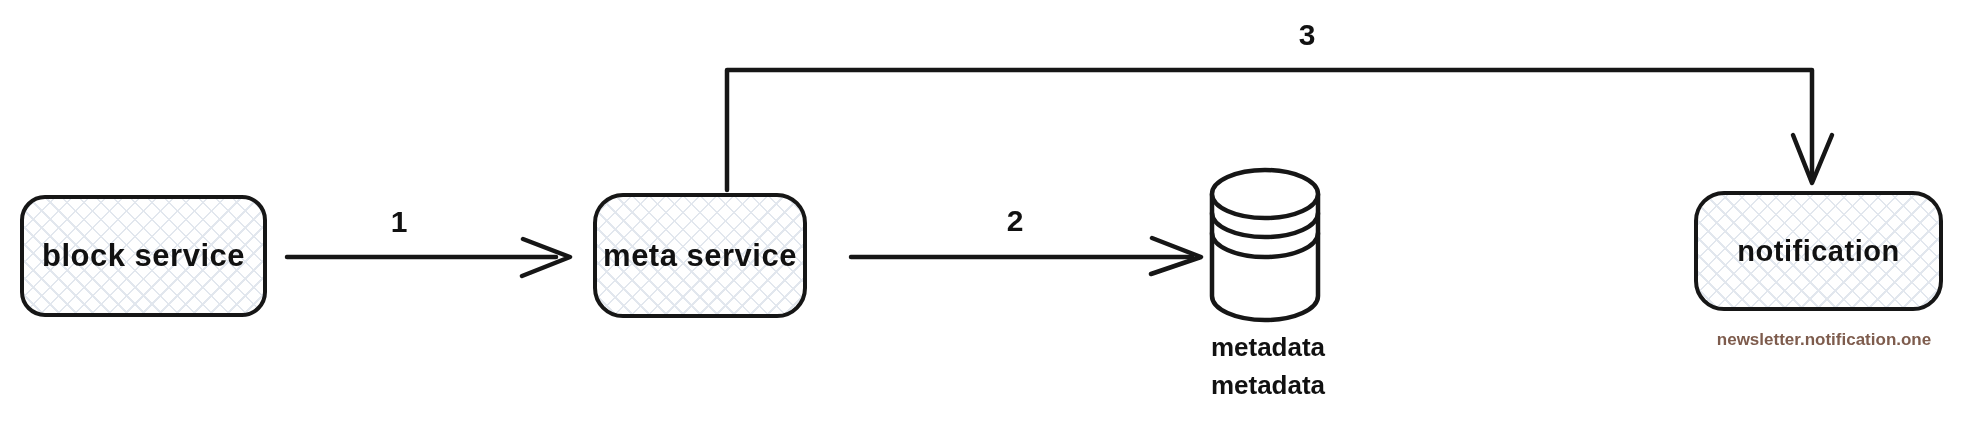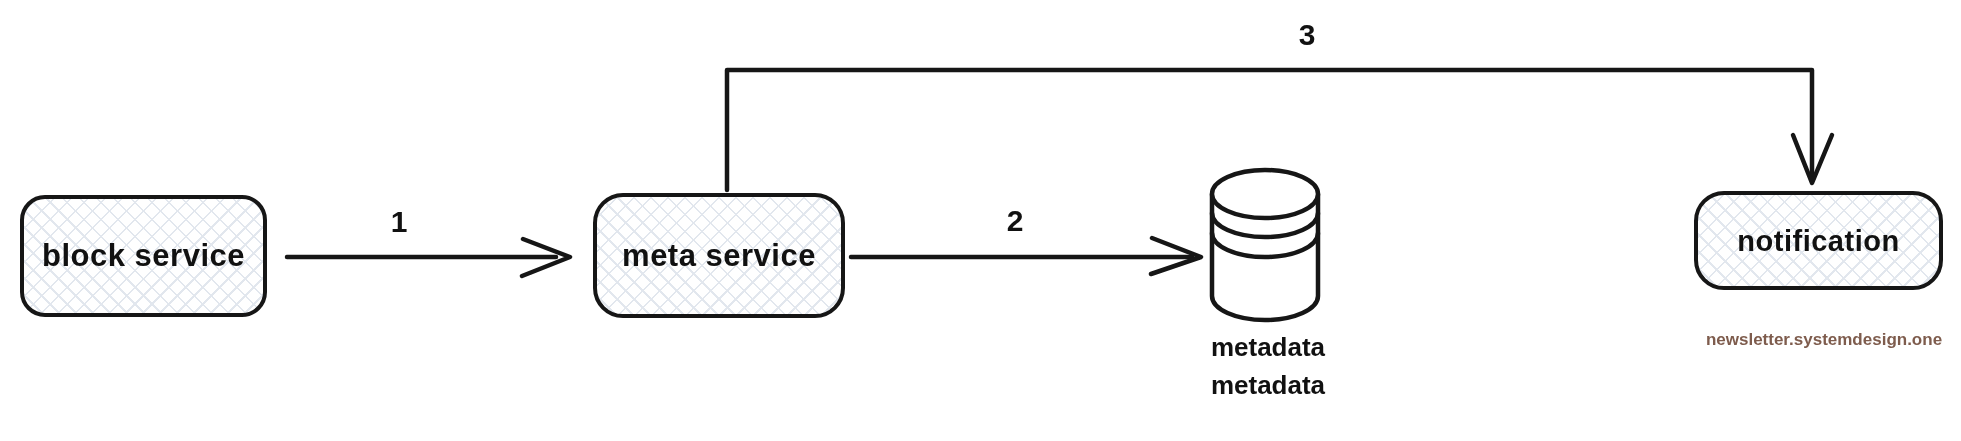--- a/index.html
+++ b/index.html
@@ -42,22 +42,22 @@
     flex-direction: column;
     align-items: center;
     justify-content: center;
     text-align: center;
     font-size: 31px;
     font-weight: 600;
     letter-spacing: 0.5px;
     color: #111111;
   }
   .node-block        { left: 20px;   top: 195px; width: 247px; height: 122px; border-radius: 25px; }
-  .node-meta         { left: 593px;  top: 193px; width: 252px; height: 125px; }
-  .node-notification { left: 1694px; top: 191px; width: 249px; height: 99px;
+  .node-meta         { left: 593px;  top: 193px; width: 214px; height: 125px; }
+  .node-notification { left: 1694px; top: 191px; width: 249px; height: 120px;
                        font-size: 29px; line-height: 40px; }
   .edge-label {
     position: absolute;
     transform: translate(-50%, -50%);
     font-size: 30px;
     font-weight: 600;
     color: #111111;
   }
   .edge-label-1 { left: 399px;  top: 222px; }
   .edge-label-2 { left: 1015px; top: 221px; }
@@ -124,15 +124,15 @@
 
   <div class="edge-label edge-label-1">1</div>
   <div class="edge-label edge-label-2">2</div>
   <div class="edge-label edge-label-3">3</div>
 
   <div class="db-label">
     <span>metadata</span>
     <span>metadata</span>
   </div>
 
-  <div class="watermark">newsletter.systemdesign.one</div>
+  <div class="watermark">newsletter.notification.one</div>
 
 </div>
 
 </body></html>

